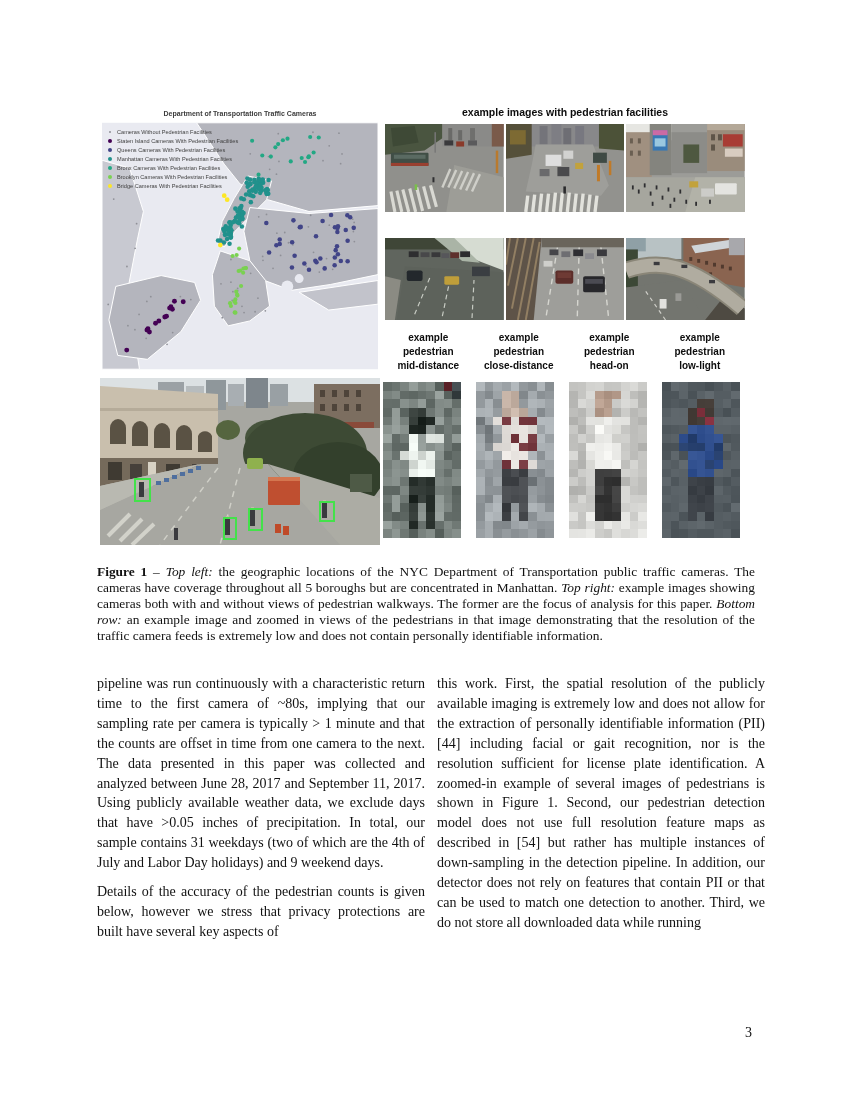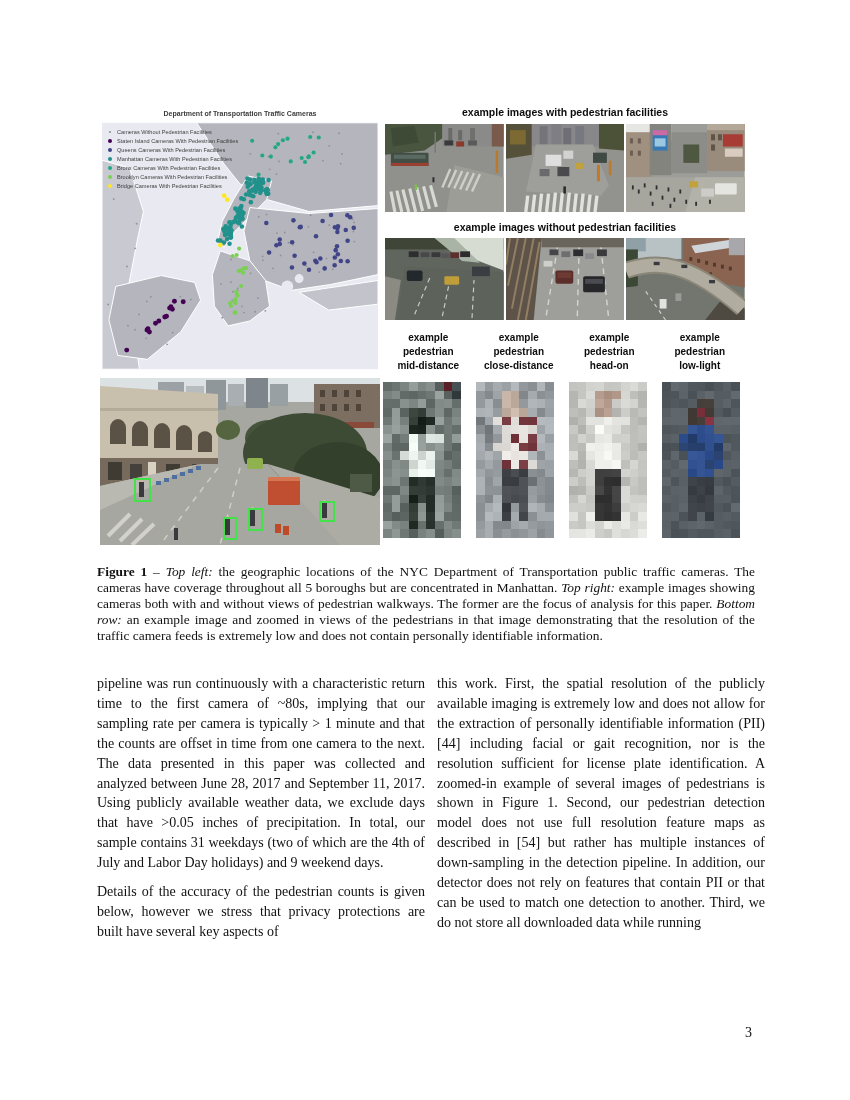--- a/index.html
+++ b/index.html
@@ -472,21 +472,20 @@
           <rect x="54" y="64" width="1.8" height="4"></rect>
         <rect x="60" y="74" width="1.8" height="4"></rect>
           <rect x="44" y="78" width="1.8" height="4"></rect>
           <rect x="26" y="76" width="1.8" height="4"></rect>
         <rect x="70" y="76" width="1.8" height="4"></rect>
           <rect x="84" y="74" width="1.8" height="4"></rect>
       </g>
     </svg>
   </div>
 
-  <div class="abs strip-heading" style="left:385px;top:221px;">example images without pedestrian facilities</div>
 
   <div class="abs photo-row" style="left:385px;top:238px;height:82px;">
     <svg viewBox="0 0 120 86" preserveAspectRatio="none">
       <rect width="120" height="86" fill="#60655e"></rect>
       <rect x="0" y="0" width="120" height="12" fill="#3f4637"></rect>
       <path d="M58,0 L120,0 L120,34 L84,20 Z" fill="#d6dcd2"></path>
         <path d="M50,0 L70,0 L96,26 L78,24 Z" fill="#aab4a6"></path>
       <path d="M0,40 L16,44 L10,86 L0,86 Z" fill="#8b8b83"></path>
       <path d="M12,86 L20,30 L120,36 L120,86 Z" fill="#5d625b"></path>
       <g stroke="#c8ccc4" stroke-width="1.2" stroke-dasharray="5,4">

